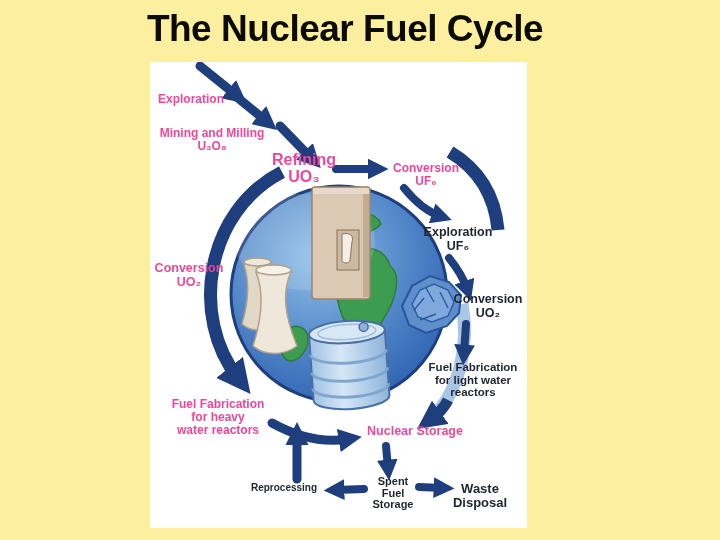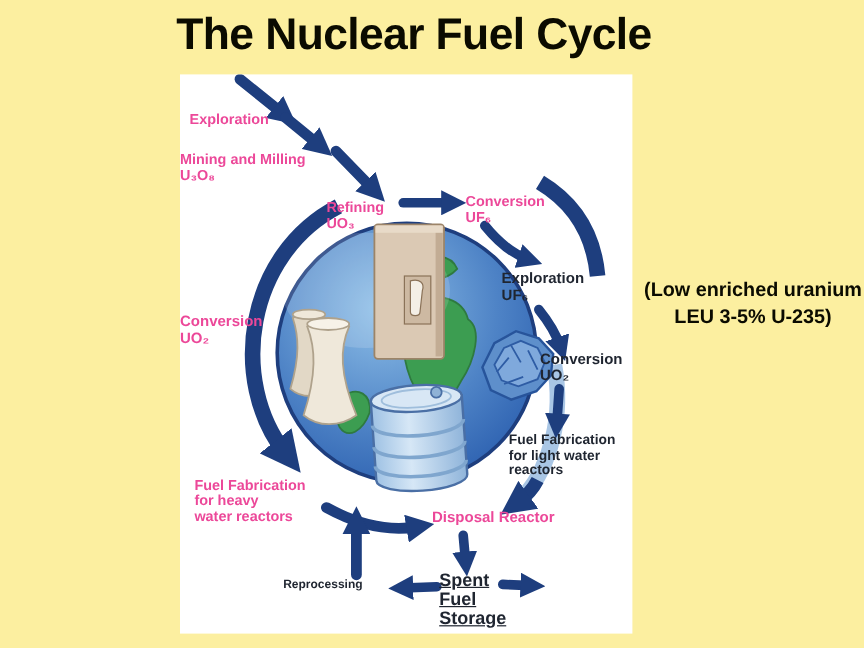--- a/index.html
+++ b/index.html
@@ -5,46 +5,44 @@
   html,body{margin:0;padding:0;}
   body{width:720px;height:540px;overflow:hidden;font-family:"Liberation Sans",sans-serif;}
   .slide{position:relative;width:720px;height:540px;background:#FCEFA0;}
   .title{position:absolute;left:0;top:9px;width:690px;text-align:center;
          font-weight:bold;font-size:37px;line-height:1.1;color:#0B0B00;letter-spacing:-0.5px;}
   .note{position:absolute;font-weight:bold;color:#0B0B00;white-space:pre-line;}
   .note-left{left:5px;top:249px;font-size:16.5px;}
   .note-right{left:535px;top:231px;width:185px;text-align:center;font-size:16.5px;line-height:22px;}
   .diagram{position:absolute;left:150px;top:62px;width:377px;height:466px;background:#ffffff;}
   .diagram svg{position:absolute;left:0;top:0;}
-  .lbl{position:absolute;font-weight:bold;white-space:pre-line;text-align:left;line-height:1.08;}
+  .lbl{position:absolute;font-weight:bold;white-space:pre-line;text-align:center;line-height:1.08;}
   .red{color:#ec4899;}
   .dark{color:#1F2530;}
   .l-exploration{left:8px;top:31px;width:84px;font-size:12px;text-align:left;}
   .l-mining{left:0px;top:65px;width:124px;font-size:12px;}
-  .l-refining{left:122px;top:105px;width:64px;font-size:12px;}
+  .l-refining{left:122px;top:89px;width:64px;font-size:16px;}
   .l-conv-uf6{left:238px;top:100px;width:76px;font-size:12px;}
   .l-enrichment{left:268px;top:164px;width:80px;font-size:12.5px;}
   .l-conv-uo2-r{left:300px;top:231px;width:76px;font-size:12.5px;}
   .l-fuel-light{left:274px;top:299px;width:98px;font-size:11.5px;line-height:1.1;}
   .l-conv-uo2-l{left:0px;top:200px;width:78px;font-size:12.5px;}
   .l-fuel-heavy{left:12px;top:336px;width:112px;font-size:12px;}
   .l-nuclear-reactor{left:210px;top:363px;width:110px;font-size:12.5px;}
   .l-reprocessing{left:86px;top:421px;width:96px;font-size:10px;}
-  .l-spent{left:216px;top:414px;width:54px;font-size:15px;line-height:1.05;text-decoration:underline;}
+  .l-spent{left:216px;top:414px;width:54px;font-size:11px;line-height:1.05;}
   .l-waste{left:294px;top:420px;width:72px;font-size:13px;line-height:1.05;}
 </style>
 </head>
 <body>
 
 <div class="slide">
 
   <div class="title">The Nuclear Fuel Cycle</div>
 
-  <div class="note note-right">(Low enriched uranium
-LEU 3-5% U-235)</div>
 
   <div class="diagram">
 
     <svg width="377" height="466" viewBox="0 0 377 466">
       <defs>
         <marker id="ah" viewBox="0 0 10 10" refX="4" refY="5" markerWidth="2.6" markerHeight="2.6" orient="auto" markerUnits="strokeWidth">
           <path d="M0,0 L10,5 L0,10 Z" fill="#1E3E7E"></path>
         </marker>
         <radialGradient id="gOcean" cx="40%" cy="33%" r="75%">
           <stop offset="0%" stop-color="#8FC0E8"></stop>
@@ -132,20 +130,22 @@
     <div class="lbl dark l-conv-uo2-r">Conversion
 UO₂</div>
     <div class="lbl dark l-fuel-light">Fuel Fabrication
 for light water
 reactors</div>
     <div class="lbl red l-conv-uo2-l">Conversion
 UO₂</div>
     <div class="lbl red l-fuel-heavy">Fuel Fabrication
 for heavy
 water reactors</div>
-    <div class="lbl red l-nuclear-reactor">Disposal Reactor</div>
+    <div class="lbl red l-nuclear-reactor">Nuclear Storage</div>
     <div class="lbl dark l-reprocessing">Reprocessing</div>
     <div class="lbl dark l-spent">Spent
 Fuel
 Storage</div>
+    <div class="lbl dark l-waste">Waste
+Disposal</div>
   </div>
 
 </div>
 
 </body></html>

